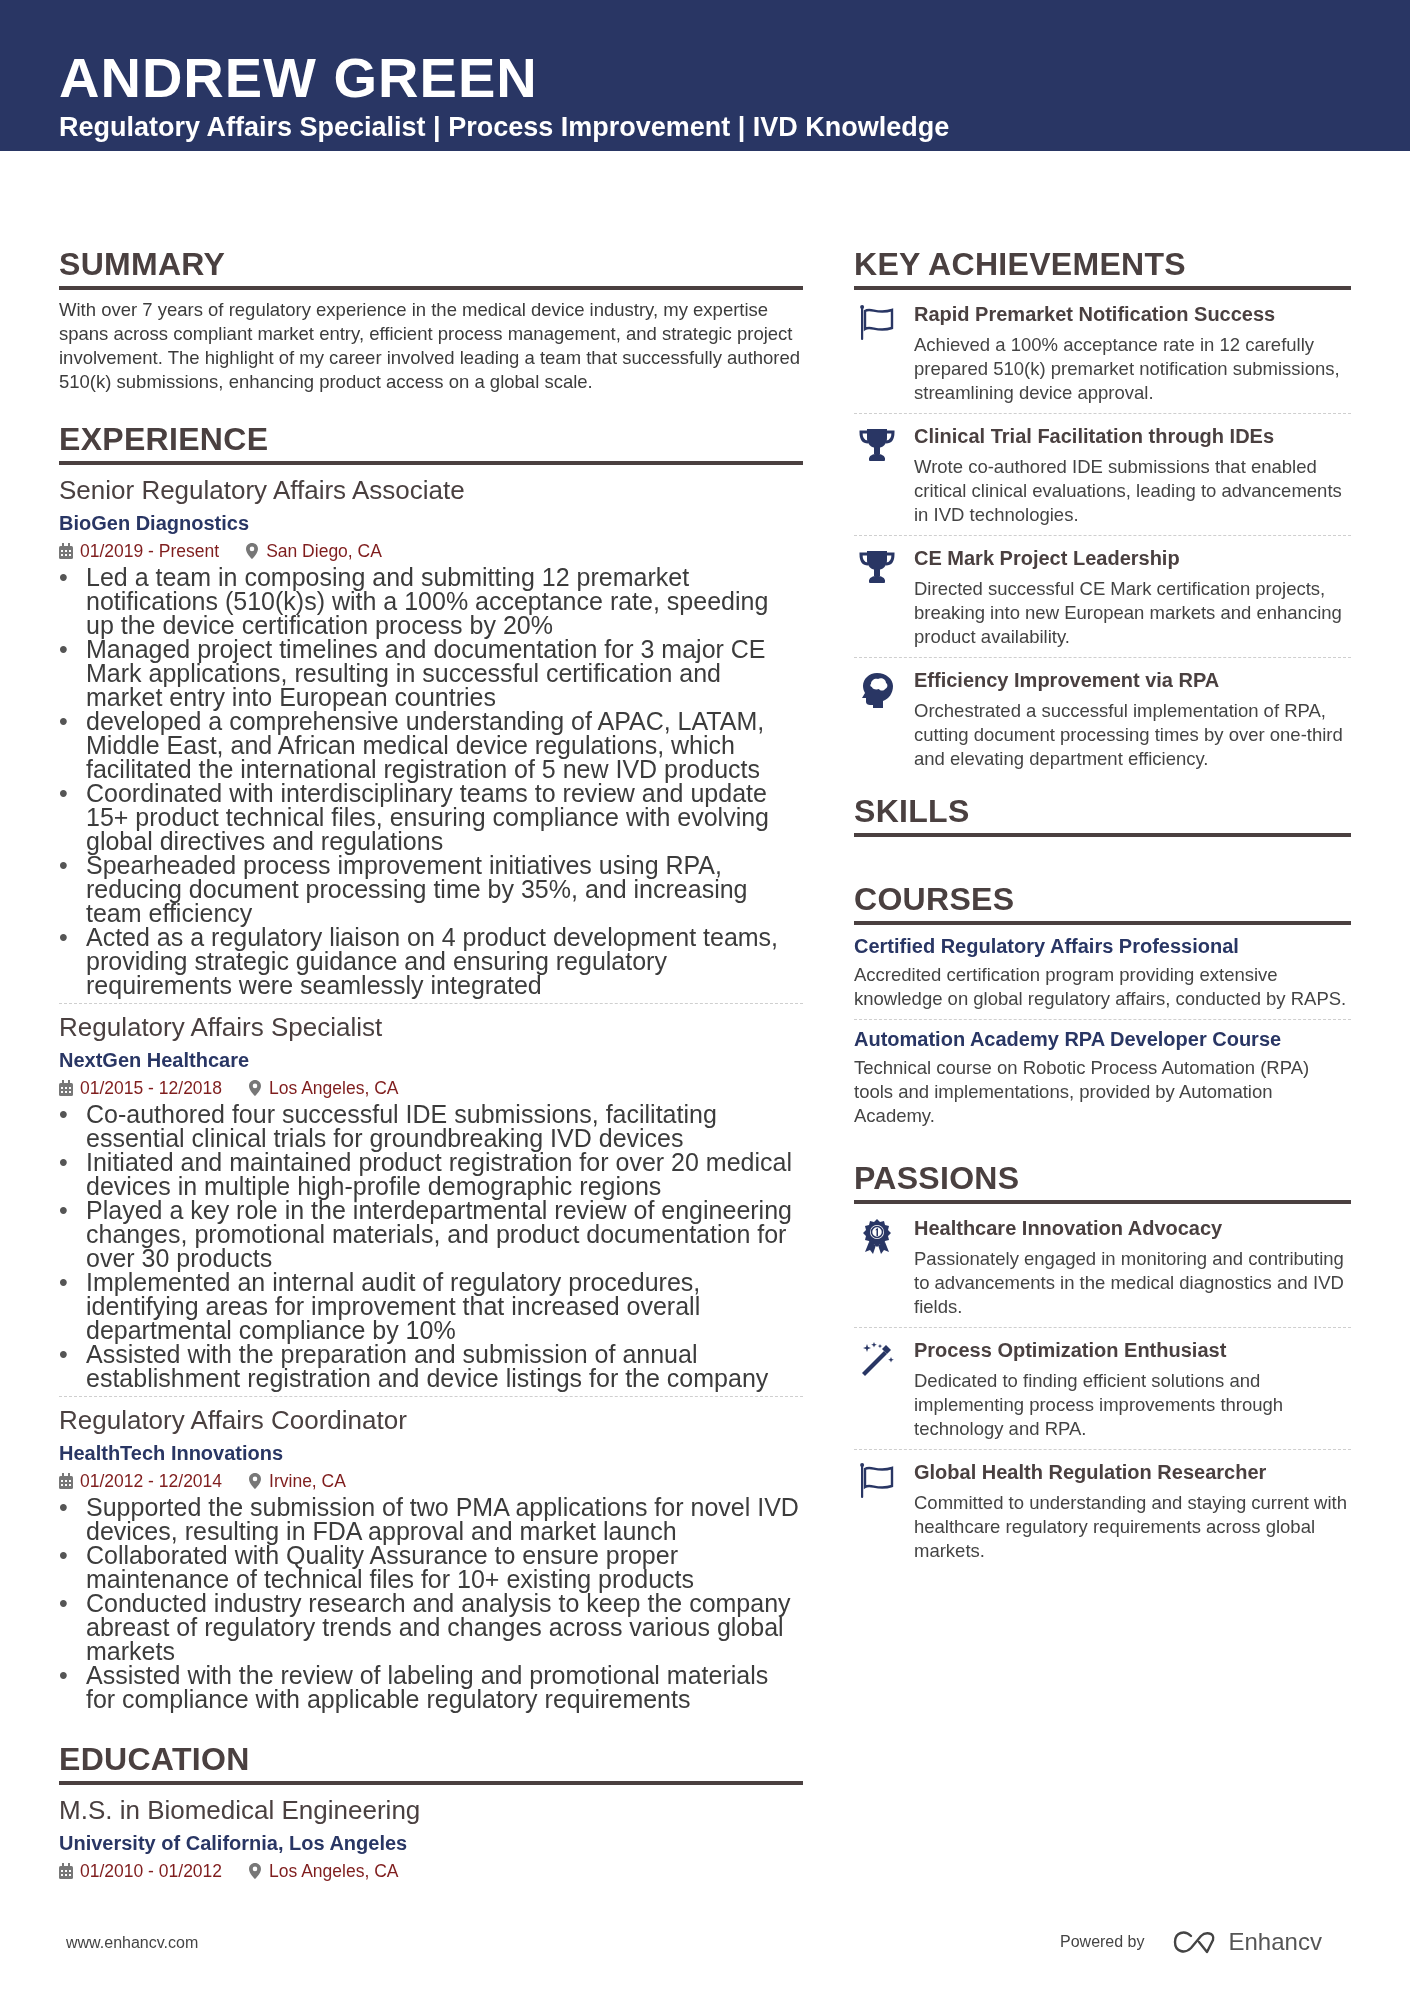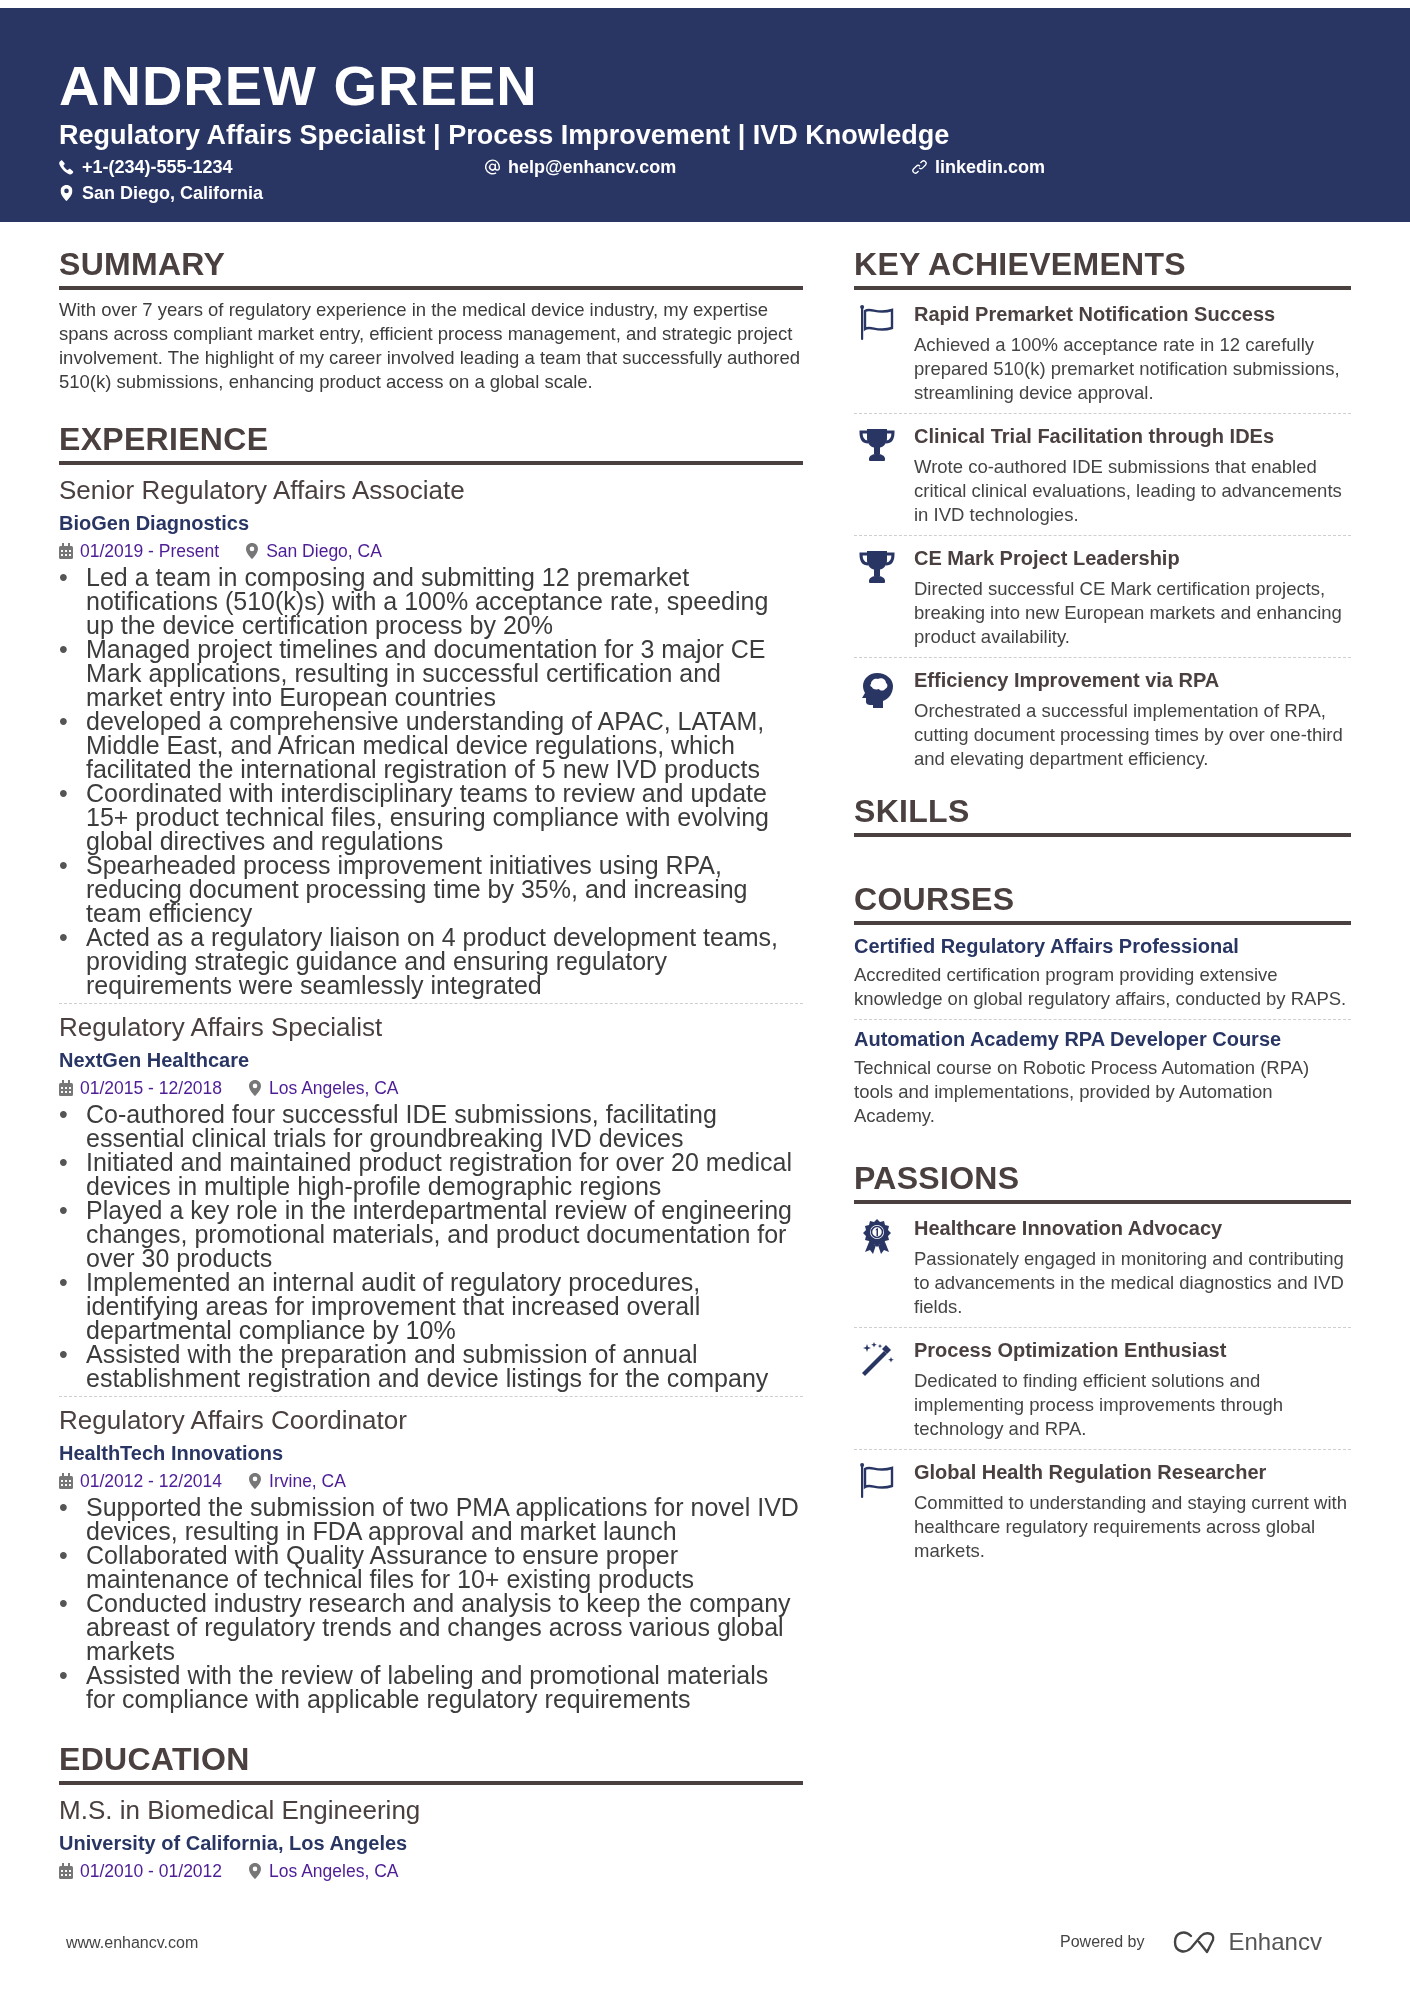--- a/index.html
+++ b/index.html
@@ -1,19 +1,19 @@
 <!DOCTYPE html>
 <html><head>
   <meta charset="utf-8">
   <style>
     * { box-sizing: border-box; margin: 0; padding: 0; }
     html, body { width: 1410px; height: 1995px; background: #ffffff; }
     body { font-family: "Liberation Sans", "DejaVu Sans", sans-serif; color: #3a3a3a; position: relative; overflow: hidden; }
 
-    .header { position: absolute; left: 0; top: 8px; width: 1410px; height: 214px; background: #293664; color: #fff; }
+    .header { position: absolute; left: 0; top: 0; width: 1410px; height: 151px; background: #293664; color: #fff; }
     .header .name { position: absolute; left: 59px; top: 44px; font-size: 56px; font-weight: bold; letter-spacing: 1px; line-height: 68px; }
     .header .title { position: absolute; left: 59px; top: 110px; font-size: 27px; font-weight: bold; line-height: 34px; }
     .header .contact { position: absolute; font-size: 18px; font-weight: bold; line-height: 22px; display: flex; align-items: center; gap: 8px; }
     .header .contact svg { width: 15px; height: 16px; fill: #fff; flex: none; }
     .c-phone { left: 59px; top: 148px; }
     .c-email { left: 485px; top: 148px; }
     .c-link { left: 912px; top: 148px; }
     .c-loc { left: 59px; top: 174px; }
 
     .col-left { position: absolute; left: 59px; top: 244px; width: 744px; }
@@ -21,21 +21,21 @@
 
     .sec-title { font-size: 32px; font-weight: bold; color: #4a4040; line-height: 40px; letter-spacing: 0.3px; }
     .sec-rule { height: 4px; background: #4a4040; margin-top: 2px; margin-bottom: 8px; }
 
     .summary-text { font-size: 18.5px; line-height: 24px; color: #3c3c3c; }
 
     .job { padding-bottom: 6px; }
     .job + .job { border-top: 1.5px dashed #cfcfcf; padding-top: 6px; }
     .job-title { font-size: 26px; color: #4a4040; line-height: 34px; }
     .job-company { font-size: 20px; font-weight: bold; color: #293664; line-height: 28px; margin-top: 2px; }
-    .job-meta { display: flex; align-items: center; font-size: 17.5px; color: #4c1d95; line-height: 24px; margin-top: 2px; }
+    .job-meta { display: flex; align-items: center; font-size: 17.5px; color: #7f1d1d; line-height: 24px; margin-top: 2px; }
     .job-meta .meta-item { display: flex; align-items: center; gap: 7px; margin-right: 26px; }
     .job-meta svg { width: 14px; height: 16px; fill: #777; }
     .bullets { list-style: none; margin-top: 2px; }
     .bullets li { position: relative; padding-left: 27px; font-size: 25px; line-height: 24px; color: #3c3c3c; }
     .bullets li::before { content: "\2022"; position: absolute; left: 0; top: 0; color: #555; }
 
     .ach { display: flex; padding: 8px 0 8px 0; }
     .ach + .ach { border-top: 1.5px dashed #cfcfcf; }
     .ach-icon { width: 60px; flex: none; padding-top: 4px; padding-left: 4px; }
     .ach-icon svg { width: 38px; height: 38px; fill: #293664; }

